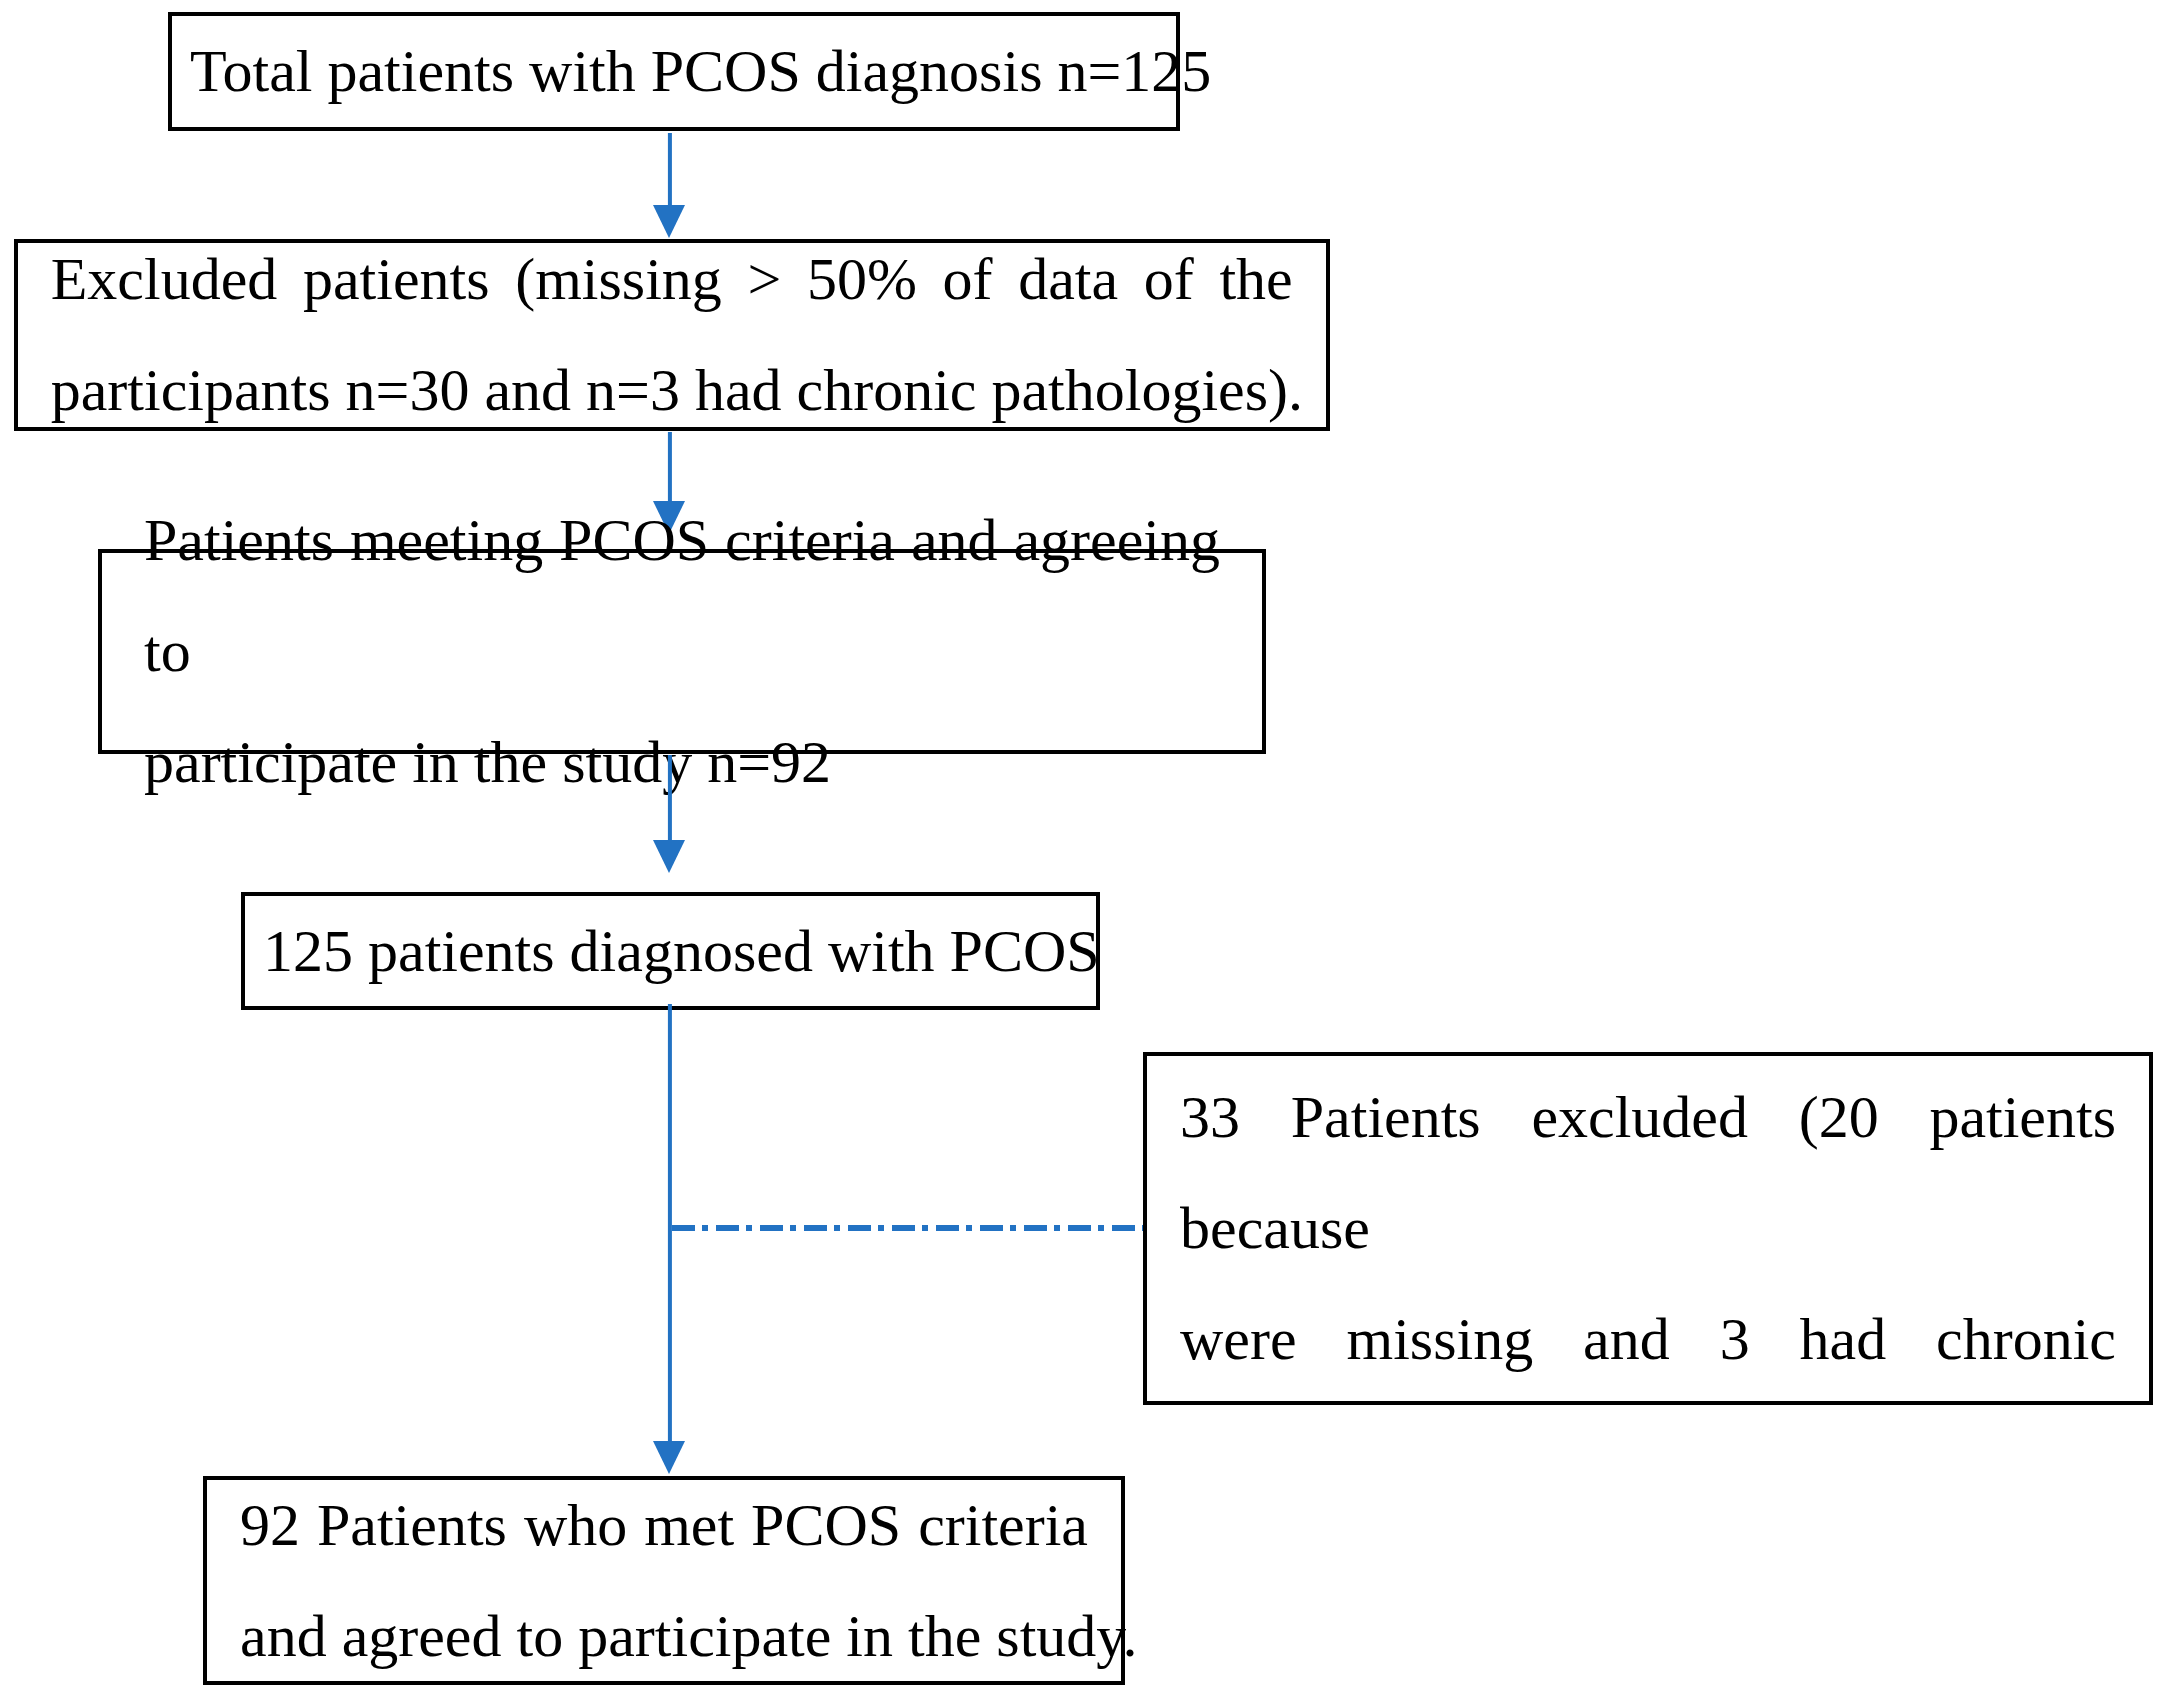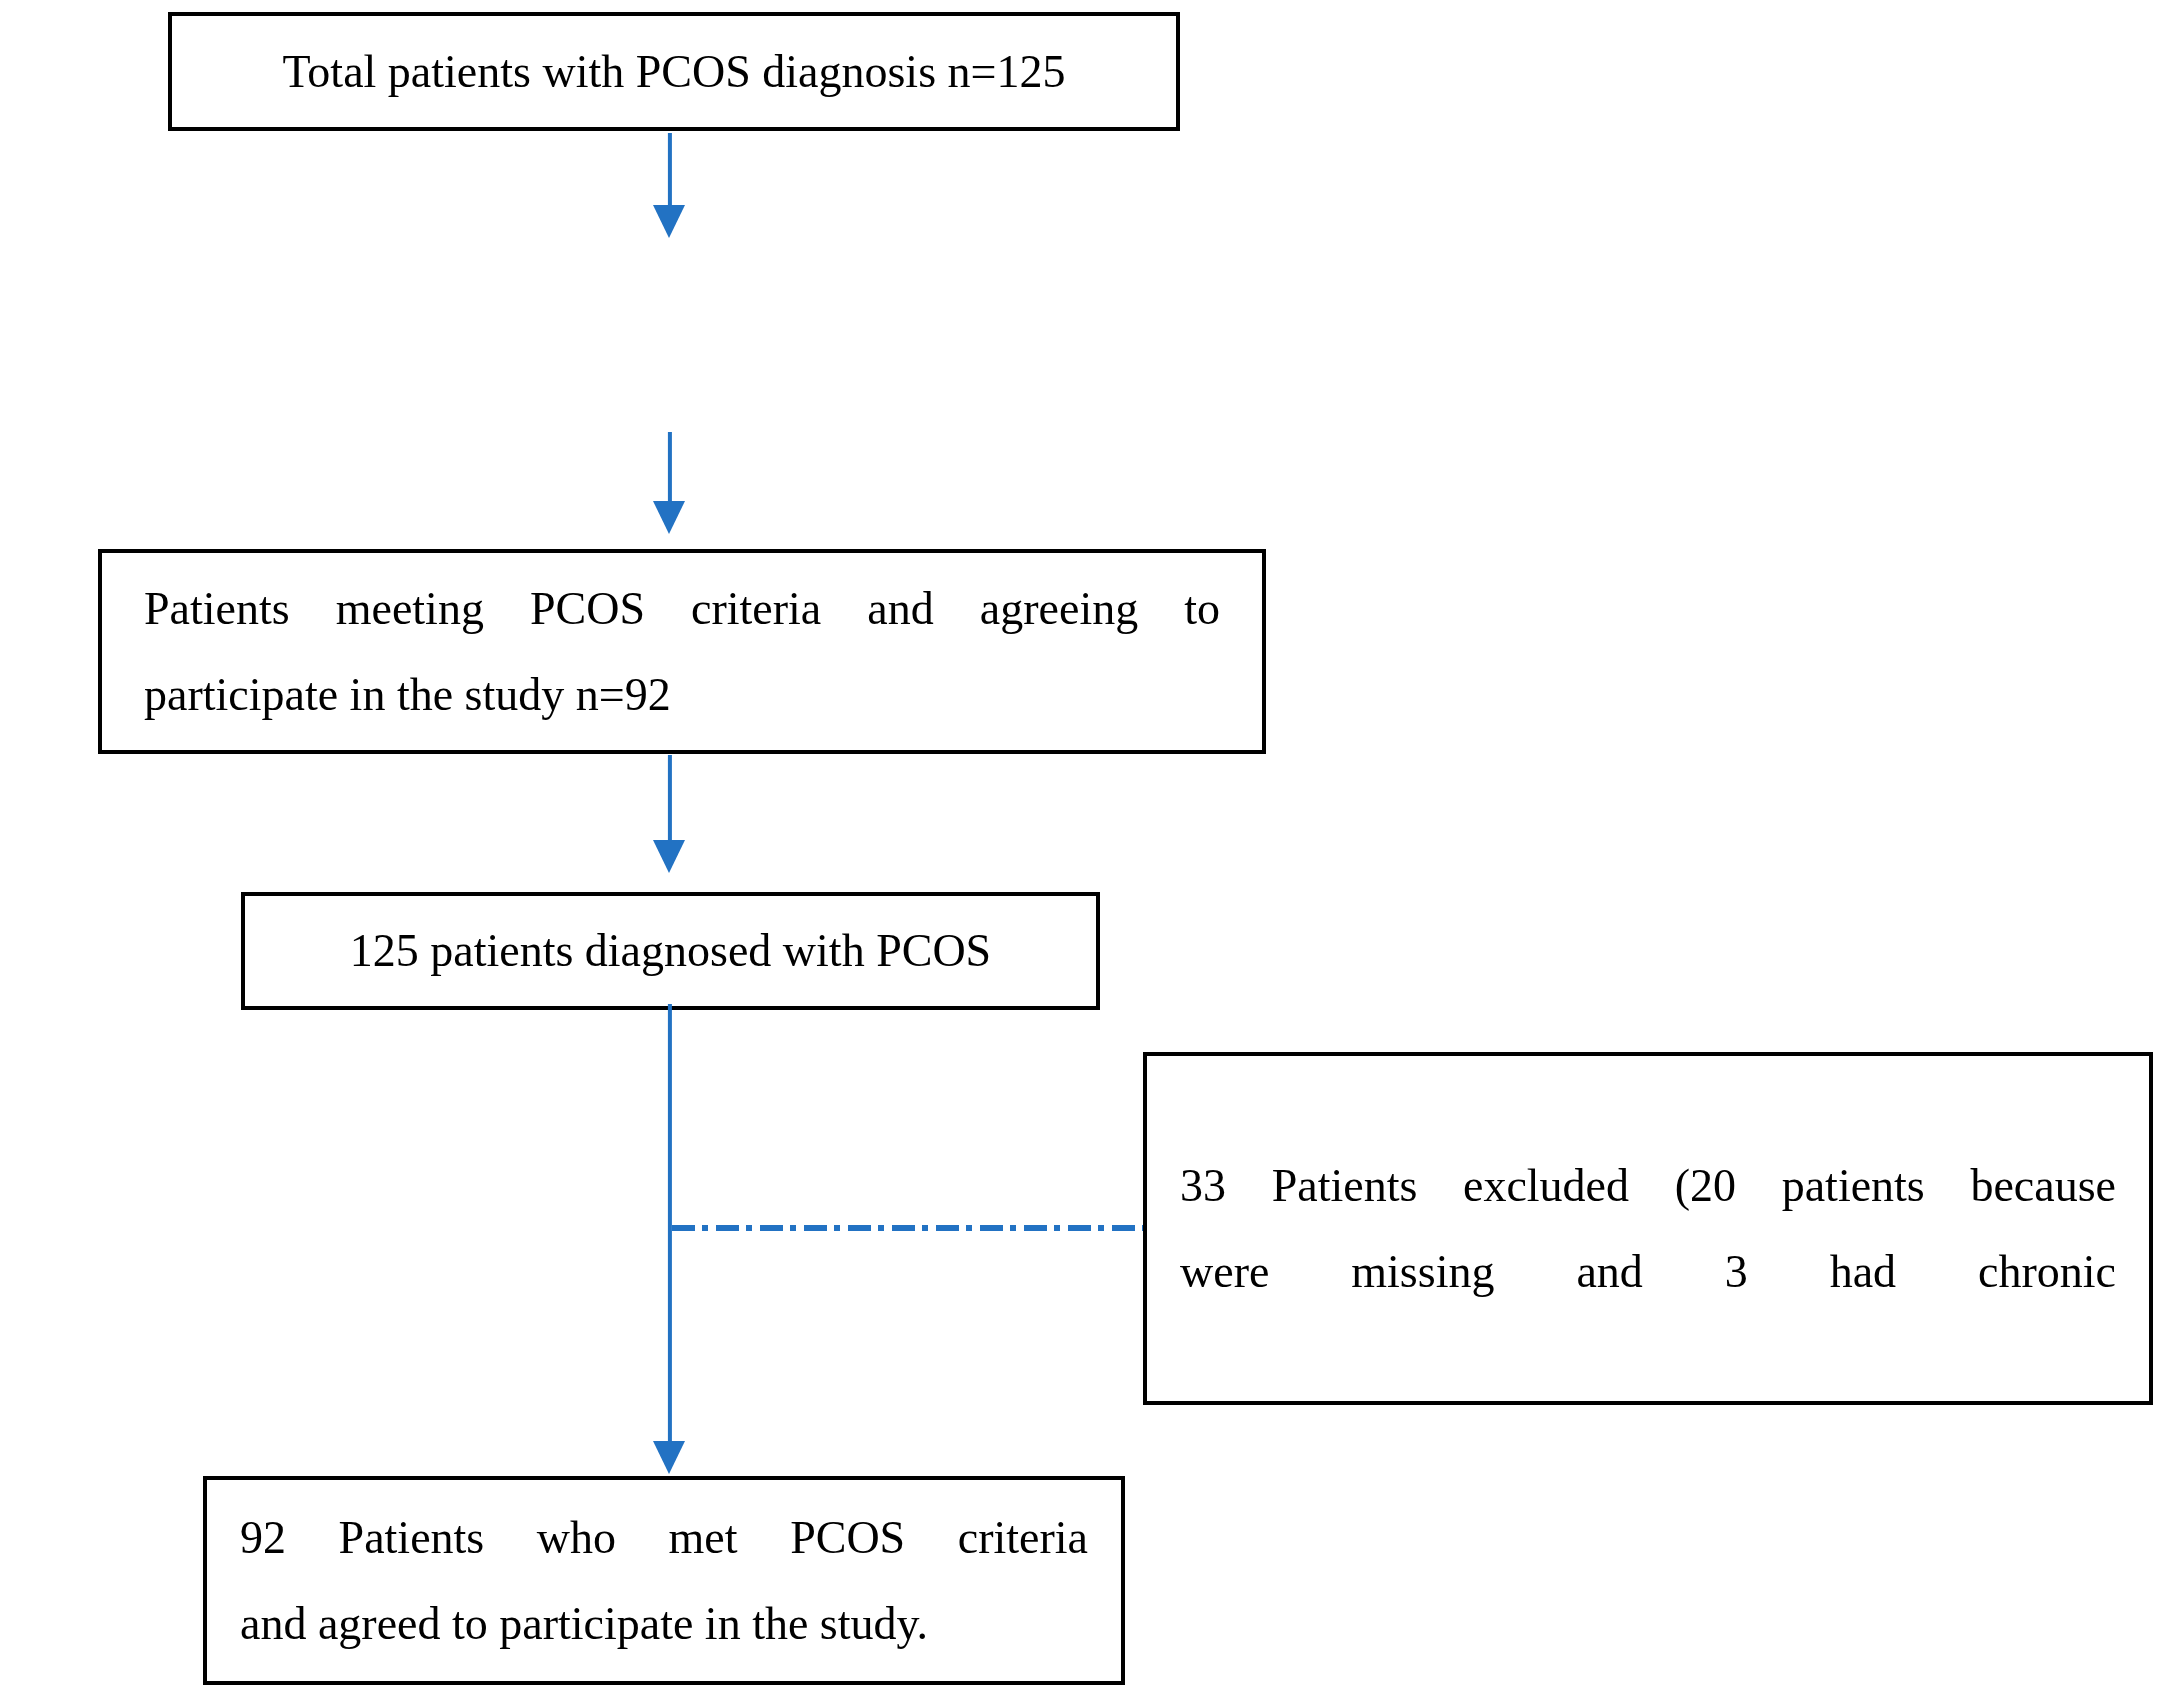--- a/index.html
+++ b/index.html
@@ -15,21 +15,21 @@
     overflow: hidden;
   }
 
   .fbox {
     position: absolute;
     background: var(--box-fill, #ffffff);
     border: 4.2px solid var(--box-border, #000000);
     display: flex;
     flex-direction: column;
     justify-content: center;
-    font-size: 46px;
+    font-size: 60px;
     line-height: 1.85;
   }
 
   .fline { width: 100%; white-space: nowrap; }
   .just   { text-align: justify; text-align-last: justify; white-space: normal; }
   .center { text-align: center; }
 
   #b1 { left: 168px;  top: 12px;   width: 1012px; height: 119px; padding: 0 18px; }
   #b2 { left: 13.7px;   top: 239px;  width: 1316px; height: 192px; padding: 0 33px; }
   #b3 { left: 98px;  top: 549px;  width: 1168px; height: 205px; padding: 0 42px; }
@@ -85,20 +85,24 @@
 
   <div class="fbox" id="b1">
     <div class="fline center">Total patients with PCOS diagnosis n=125</div>
   </div>
 
   <div class="varrow" id="a1">
     <div class="shaft"></div>
     <div class="head"></div>
   </div>
 
+  <div class="fbox" id="b2">
+    <div class="fline just">Excluded patients (missing &gt; 50% of data of the</div>
+    <div class="fline">participants n=30 and n=3 had chronic pathologies).</div>
+  </div>
 
   <div class="varrow" id="a2">
     <div class="shaft"></div>
     <div class="head"></div>
   </div>
 
   <div class="fbox" id="b3">
     <div class="fline just">Patients meeting PCOS criteria and agreeing to</div>
     <div class="fline">participate in the study n=92</div>
   </div>

